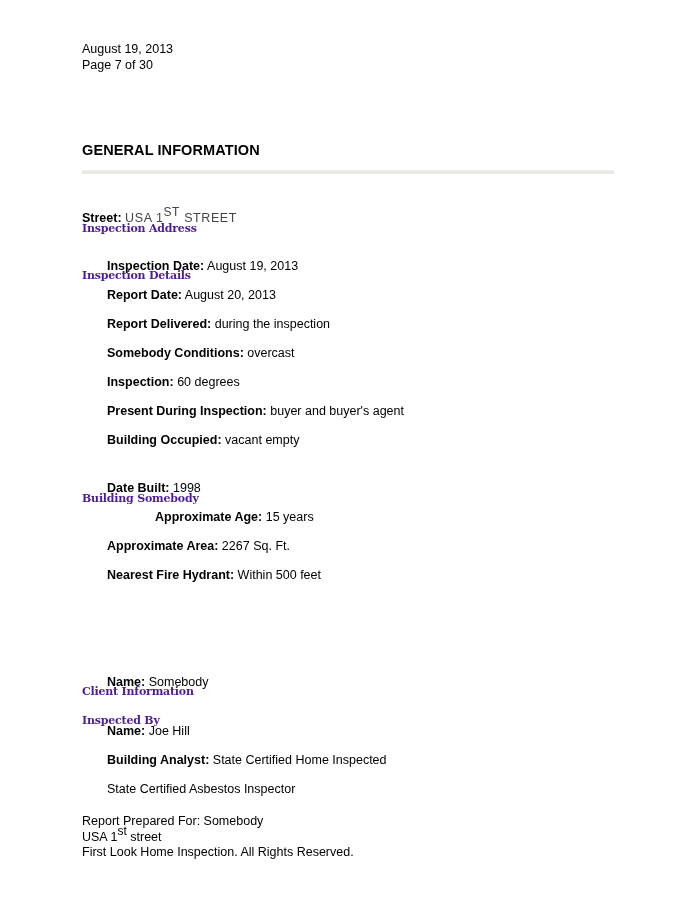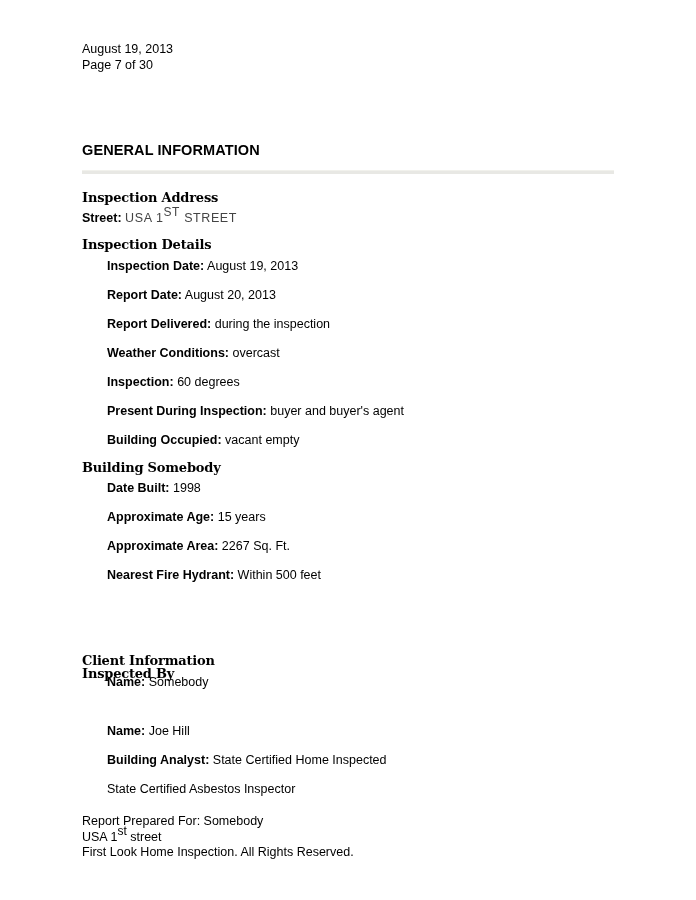--- a/index.html
+++ b/index.html
@@ -5,21 +5,21 @@
   html, body { margin: 0; padding: 0; background: #ffffff; }
   body { width: 696px; height: 900px; position: relative; overflow: hidden;
          font-family: "Liberation Sans", "DejaVu Sans", sans-serif; color: #000; }
   .page { position: absolute; left: 0; top: 0; width: 696px; height: 900px; }
   .hdr { position: absolute; left: 82px; top: 41px; font-size: 12.5px; line-height: 16px; }
   .section-title { position: absolute; left: 82px; top: 142px; font-weight: bold; font-size: 14.5px;
                    letter-spacing: 0.1px; }
   .divider { position: absolute; left: 82px; top: 170px; width: 532px; height: 3px;
              background: #e8e8e4; border-top: 1px solid #f1f1ec; }
   .h2 { position: absolute; left: 82px; font-family: "DejaVu Serif", "Liberation Serif", serif;
-        font-weight: bold; font-size: 13px; color: #000000; letter-spacing: -0.2px; }
+        font-weight: bold; font-size: 11px; color: #4c1d95; letter-spacing: -0.2px; margin-top: 32px; }
   .row { position: absolute; font-size: 12.5px; line-height: 16px; white-space: nowrap; }
   .row .k { font-weight: bold; }
   .indent { left: 107px; }
   .flush { left: 82px; }
   .street-val { color: #444; letter-spacing: 0.6px; }
   sup { font-size: 12px; vertical-align: 6px; line-height: 0; }
   .footer { position: absolute; left: 82px; top: 814px; font-size: 12.5px; line-height: 15.5px; }
 </style>
 </head>
 <body>
@@ -47,61 +47,61 @@
   </div>
   <div class="row indent" style="top:287px;">
     <span class="k">Report Date:</span>
     <span>August 20, 2013</span>
   </div>
   <div class="row indent" style="top:316px;">
     <span class="k">Report Delivered:</span>
     <span>during the inspection</span>
   </div>
   <div class="row indent" style="top:345px;">
-    <span class="k">Weather Conditions:</span>
+    <span class="k">Somebody Conditions:</span>
     <span>overcast</span>
   </div>
   <div class="row indent" style="top:374px;">
     <span class="k">Inspection:</span>
     <span>60 degrees</span>
   </div>
   <div class="row indent" style="top:403px;">
     <span class="k">Present During Inspection:</span>
     <span>buyer and buyer's agent</span>
   </div>
   <div class="row indent" style="top:432px;">
     <span class="k">Building Occupied:</span>
     <span>vacant empty</span>
   </div>
 
   <div class="h2" style="top:460px;">Building Somebody</div>
   <div class="row indent" style="top:480px;">
     <span class="k">Date Built:</span>
     <span>1998</span>
   </div>
-  <div class="row indent" style="top:509px;">
+  <div class="row indent" style="top:509px;margin-left:48px;">
     <span class="k">Approximate Age:</span>
     <span>15 years</span>
   </div>
   <div class="row indent" style="top:538px;">
     <span class="k">Approximate Area:</span>
     <span>2267 Sq. Ft.</span>
   </div>
   <div class="row indent" style="top:567px;">
     <span class="k">Nearest Fire Hydrant:</span>
     <span>Within 500 feet</span>
   </div>
 
   <div class="h2" style="top:653px;">Client Information</div>
   <div class="row indent" style="top:674px;">
     <span class="k">Name:</span>
     <span>Somebody</span>
   </div>
 
-  <div class="h2" style="top:666px;">Inspected By</div>
+  <div class="h2" style="top:682px;">Inspected By</div>
   <div class="row indent" style="top:723px;">
     <span class="k">Name:</span>
     <span>Joe Hill</span>
   </div>
   <div class="row indent" style="top:752px;">
     <span class="k">Building Analyst:</span>
     <span>State Certified Home Inspected</span>
   </div>
   <div class="row indent" style="top:781px;">State Certified Asbestos Inspector</div>
 

